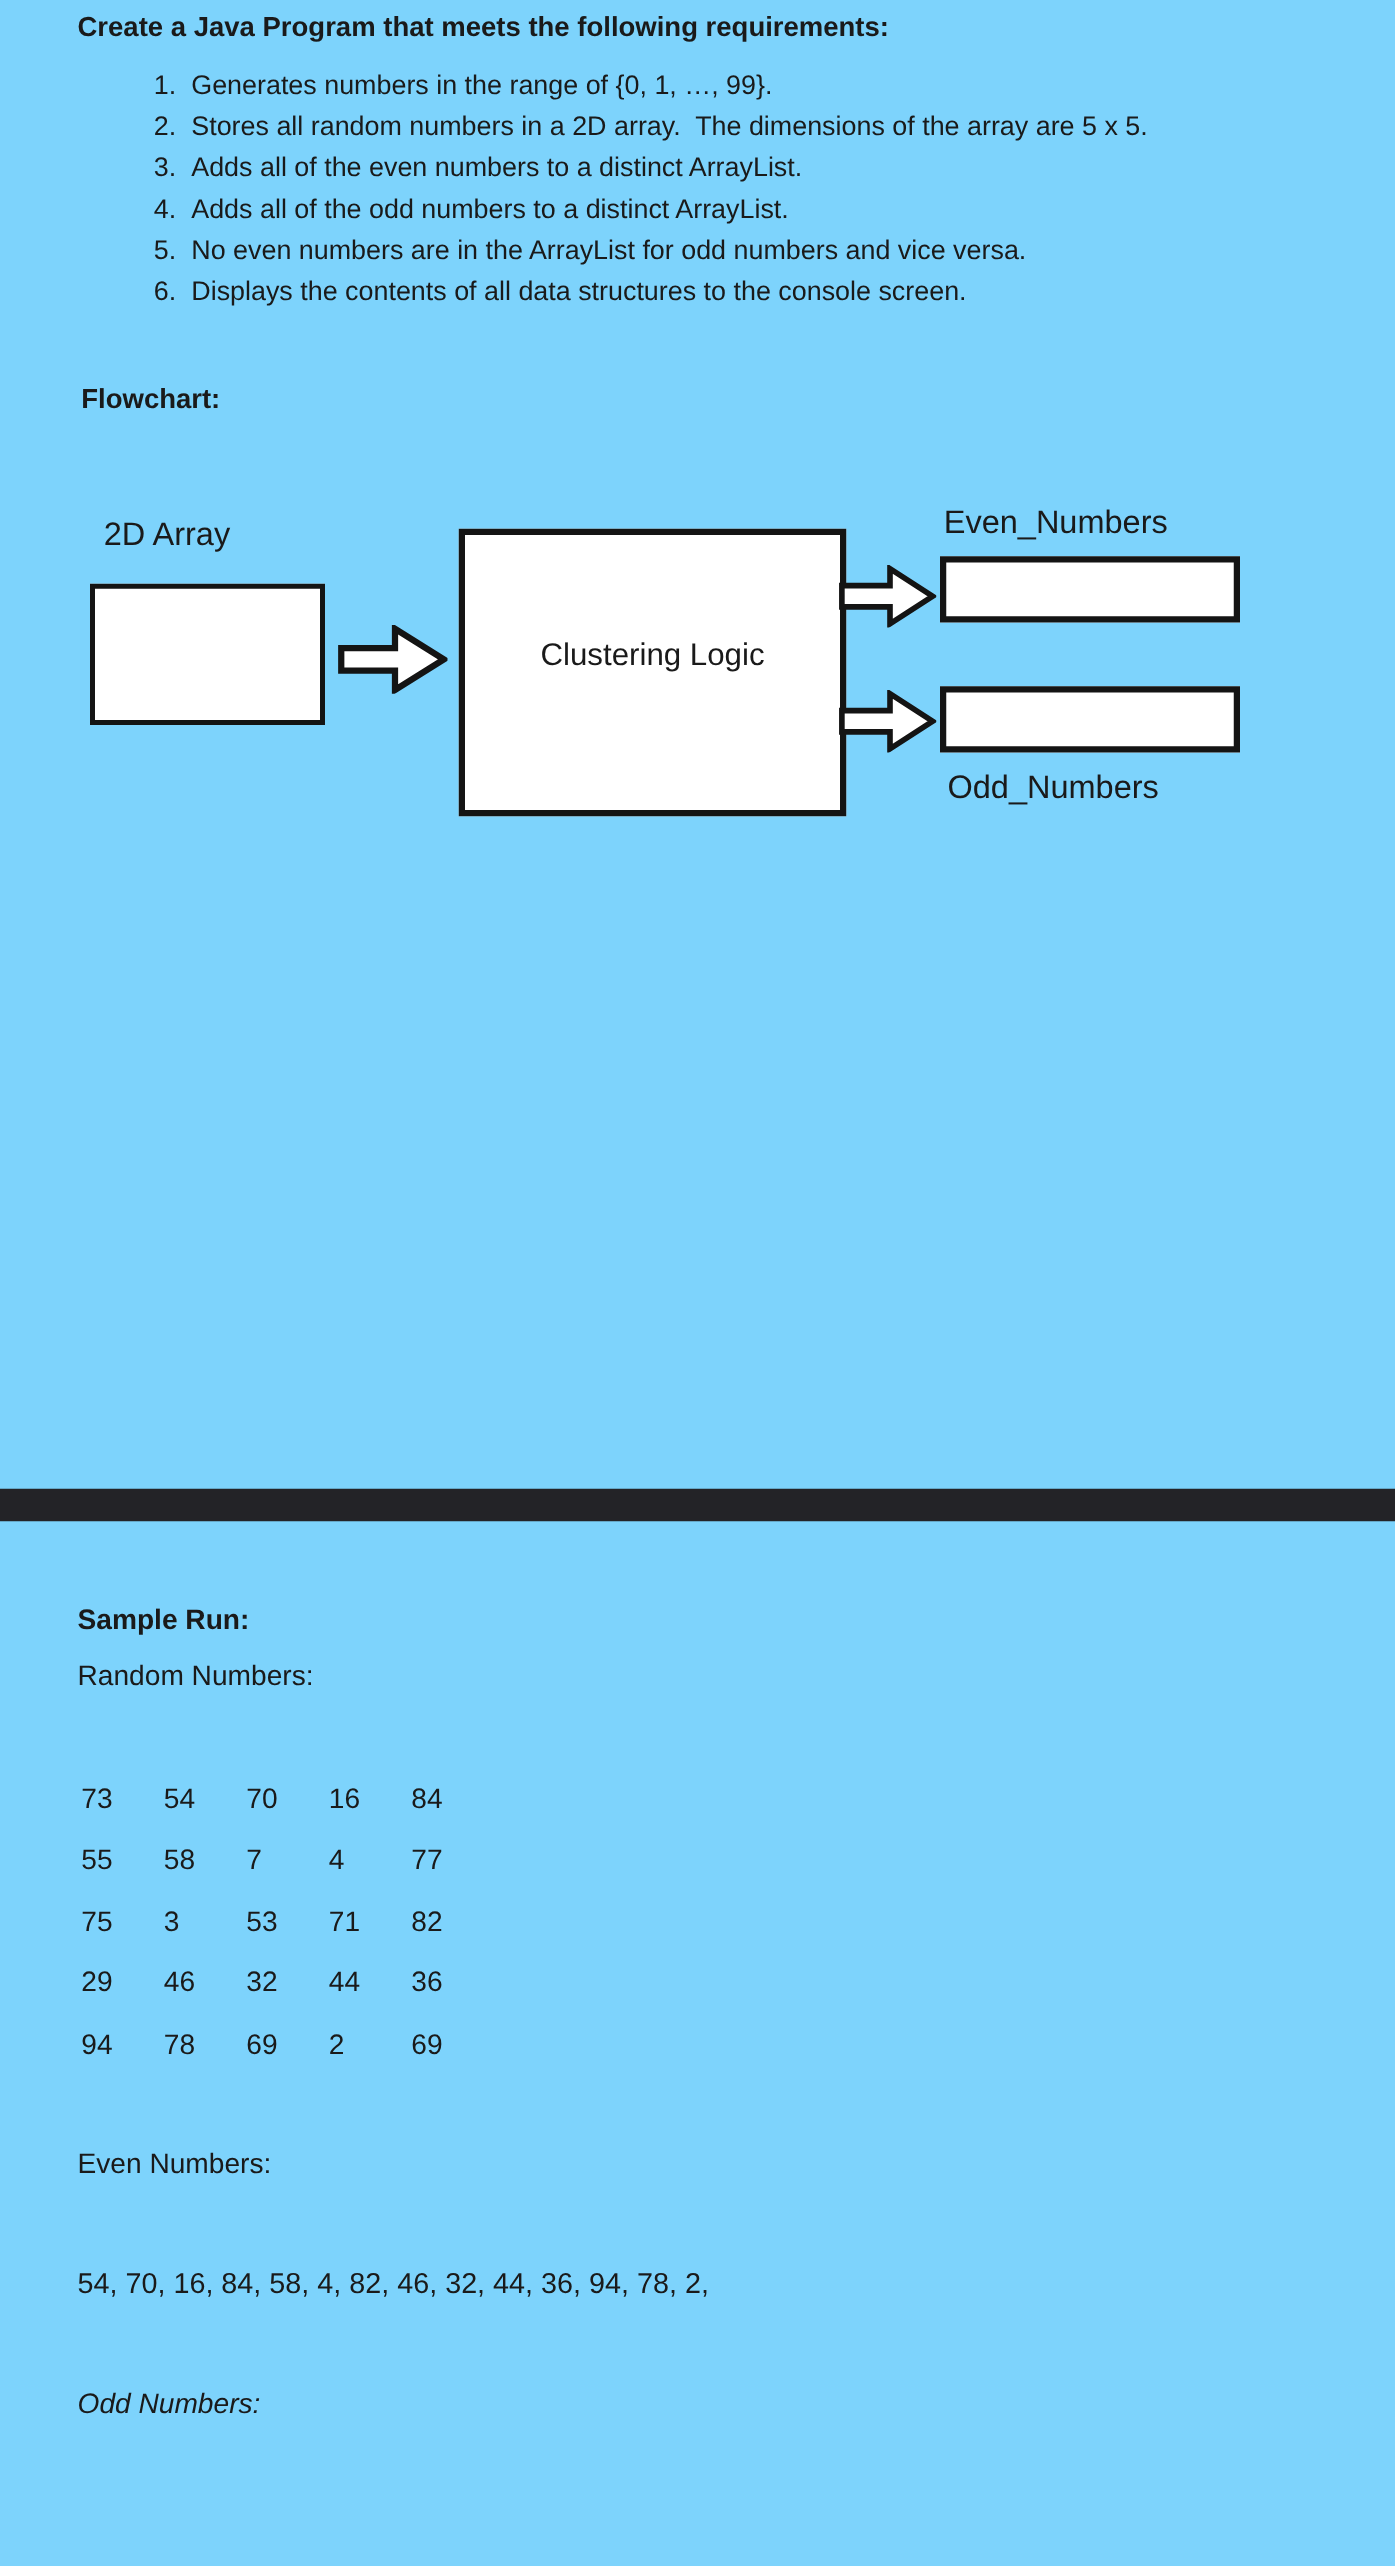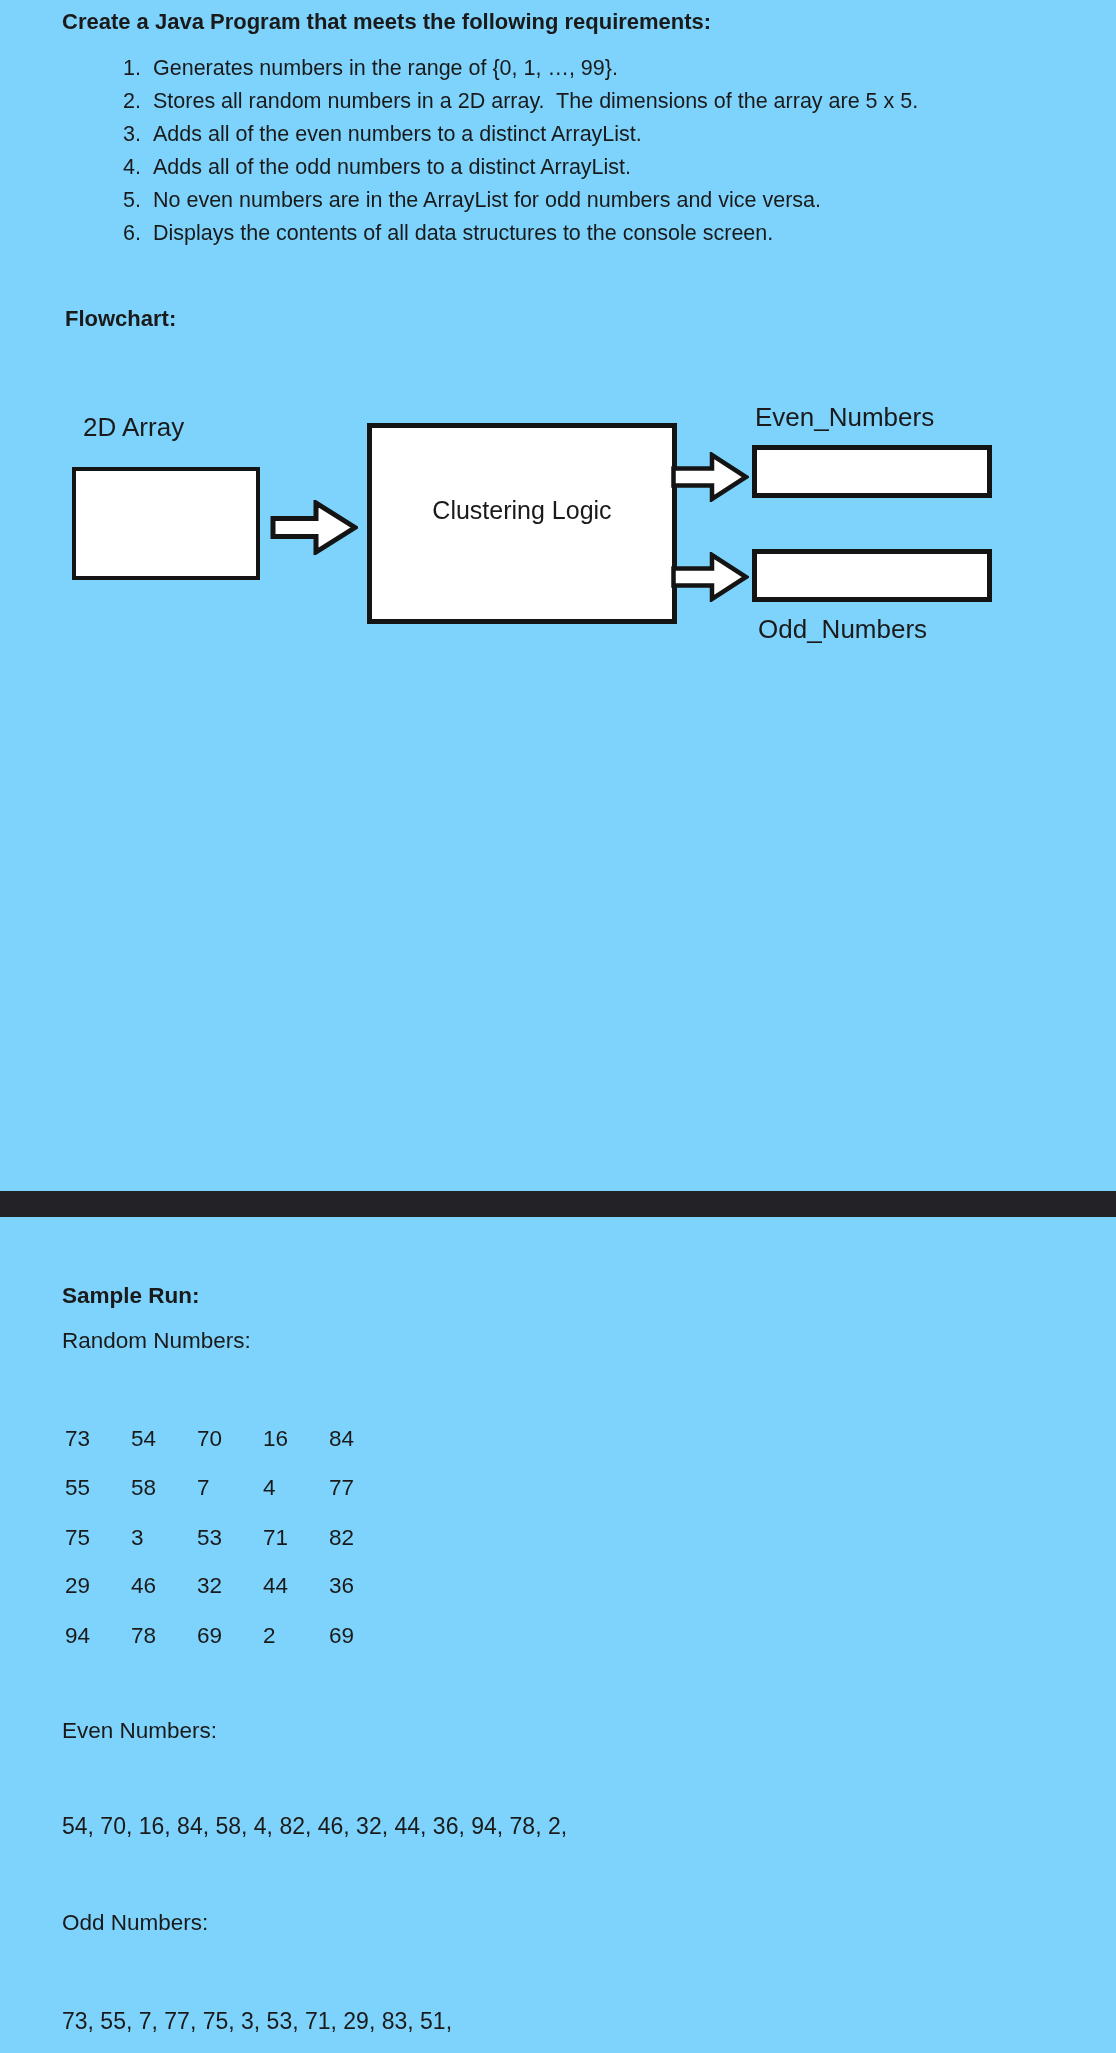--- a/index.html
+++ b/index.html
@@ -26,37 +26,37 @@
     left: 65px; top: 306px;
     font-size: 22px; font-weight: bold; line-height: 1.2; white-space: nowrap;
   }
   .flow-label { font-size: 26px; line-height: 1.1; white-space: nowrap; }
   .lbl-2darray { left: 83px; top: 413px; }
   .lbl-even { left: 755px; top: 403px; }
   .lbl-odd { left: 758px; top: 615px; }
   .shape-box { background: #ffffff; border: 4px solid #141414; }
   .box-2darray { left: 72px; top: 467px; width: 188px; height: 113px; }
   .box-clustering {
-    left: 367px; top: 423px; width: 310px; height: 201px;
+    left: 367px; top: 423px; width: 310px; height: 230px;
     border-width: 5px;
     display: flex; align-items: center; justify-content: center;
     padding-bottom: 27px;
   }
   .box-clustering .proc-label { font-size: 25px; white-space: nowrap; }
   .box-even { left: 752px; top: 445px; width: 240px; height: 53px; border-width: 5px; }
   .box-odd  { left: 752px; top: 549px; width: 240px; height: 53px; border-width: 5px; }
   .arrow-1 { left: 270px; top: 500px; }
   .arrow-2 { left: 671px; top: 452px; }
   .arrow-3 { left: 671px; top: 552px; }
   .divider-bar { left: 0; top: 1191px; width: 1116px; height: 26px; background: #232327; }
   .sample-heading { left: 62px; top: 1284px; font-size: 22.5px; font-weight: bold; line-height: 1.1; white-space: nowrap; }
   .plain-label { font-size: 22.5px; line-height: 1.1; white-space: nowrap; }
   .lbl-random { left: 62px; top: 1329px; }
   .lbl-even-nums { left: 62px; top: 1719px; }
-  .lbl-odd-nums { left: 62px; top: 1911px; }
+  .lbl-odd-nums { left: 62px; top: 1911px; font-style: italic; }
   .grid-row { left: 65px; font-size: 22.5px; line-height: 1.1; white-space: nowrap; }
   .grid-row .gc { display: inline-block; width: 66px; }
   .row-0 { top: 1427px; } .row-1 { top: 1476px; } .row-2 { top: 1526px; }
   .row-3 { top: 1574px; } .row-4 { top: 1624px; }
   .num-line { font-size: 23px; line-height: 1.1; white-space: nowrap; }
   .even-line { left: 62px; top: 1814px; }
   .odd-line { left: 62px; top: 2009px; }
 </style>
 </head>
 <body>
@@ -129,15 +129,14 @@
     <span class="gc">29</span><span class="gc">46</span><span class="gc">32</span><span class="gc">44</span><span class="gc">36</span>
   </div>
   <div class="abs grid-row row-4">
     <span class="gc">94</span><span class="gc">78</span><span class="gc">69</span><span class="gc">2</span><span class="gc">69</span>
   </div>
 
   <div class="abs plain-label lbl-even-nums">Even Numbers:</div>
   <div class="abs num-line even-line">54, 70, 16, 84, 58, 4, 82, 46, 32, 44, 36, 94, 78, 2,</div>
 
   <div class="abs plain-label lbl-odd-nums">Odd Numbers:</div>
-  <div class="abs num-line odd-line">73, 55, 7, 77, 75, 3, 53, 71, 29, 83, 51,</div>
 
 </div>
 
 </body></html>

